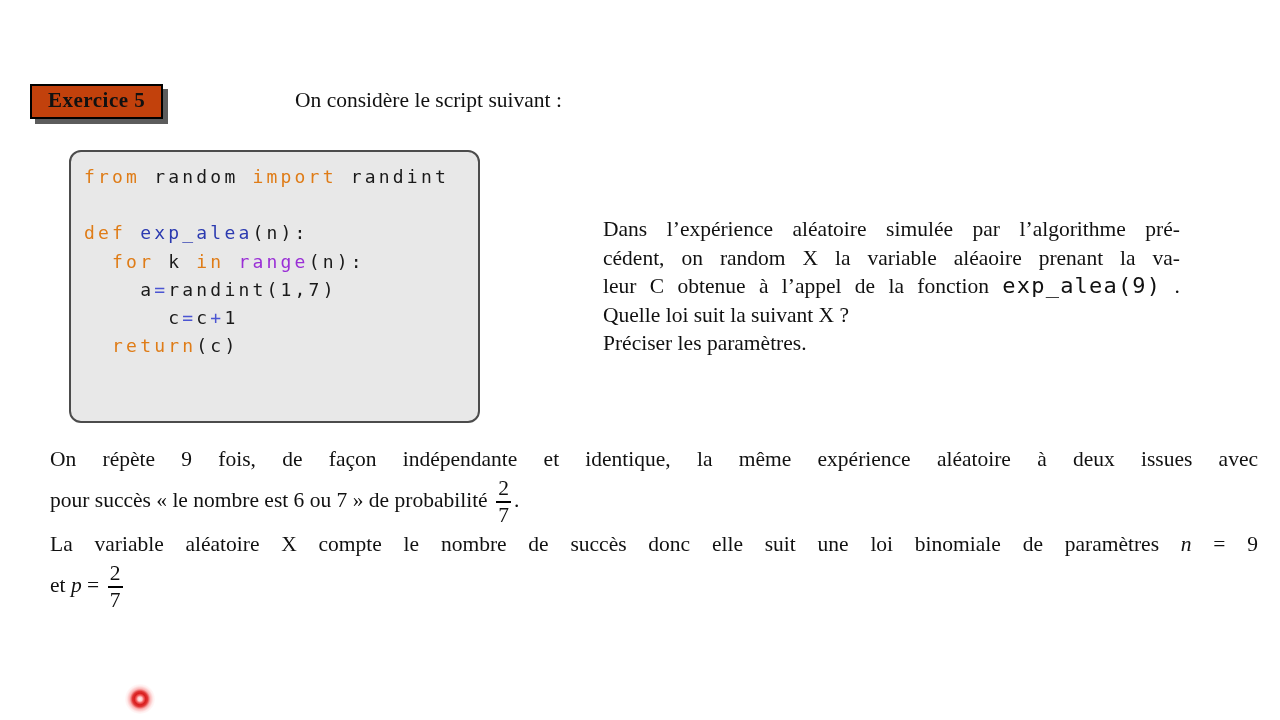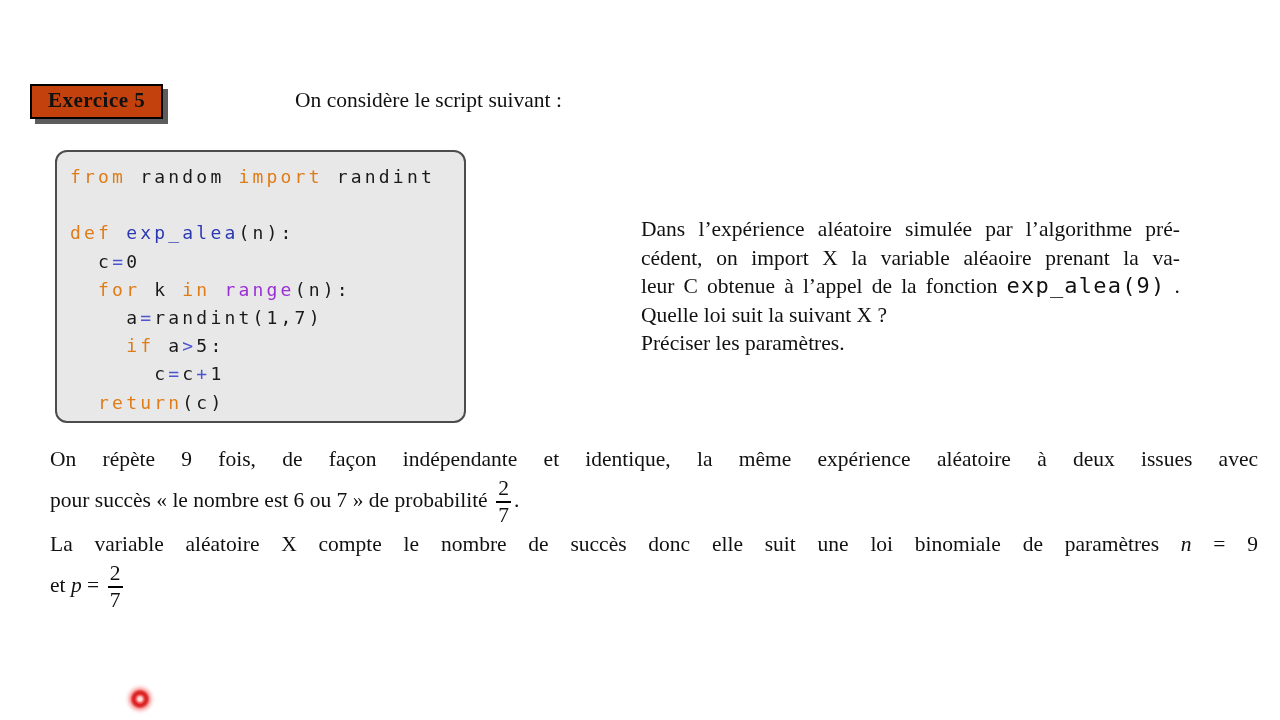--- a/index.html
+++ b/index.html
@@ -8,34 +8,34 @@
   .stage{position:absolute;inset:0;}
 
   
   .exercise-box{position:absolute;left:30px;top:84px;background:#c2410c;
     border:2px solid #000;box-shadow:5px 5px 0 #5c5c5c;padding:2px 16px 4px 16px;}
   .exercise-box span{font-weight:bold;font-size:21px;letter-spacing:.5px;}
 
   .intro{position:absolute;left:267px;top:88px;font-size:21.5px;margin-left:28px;}
 
   
-  .code-block{position:absolute;left:55px;top:150px;width:411px;height:273px;
+  .code-block{position:absolute;left:69px;top:150px;width:411px;height:273px;
     box-sizing:border-box;background:#e8e8e8;border:2px solid #4c4c4c;border-radius:12px;
     padding:11px 0 0 13px;}
   .code-line{font-family:"DejaVu Sans Mono", monospace;font-size:18px;line-height:28.2px;
     letter-spacing:3.2px;white-space:pre;color:#1a1a1a;}
   .tk-k{color:var(--kw,#df7c17);}
   .tk-f{color:var(--fn,#2b3ab0);}
   .tk-r{color:var(--rng,#9a2fd6);margin-top:24px;}
   .tk-o{color:var(--op,#4b55d2);}
   .tk-p{color:#1a1a1a;}
 
   
   .question{position:absolute;left:603px;top:215px;width:577px;font-size:21.5px;}
-  .question .rich-line{line-height:28.6px;margin-left:38px;}
+  .question .rich-line{line-height:28.6px;}
 
   
   .solution{position:absolute;left:50px;top:443px;width:1208px;font-size:21.5px;}
   .solution .rich-line{line-height:33px;}
 
   .rich-line.justify{text-align:justify;text-align-last:justify;}
   .mono{font-family:"DejaVu Sans Mono", monospace;font-size:22px;letter-spacing:1.2px;}
   .mathit{font-style:italic;}
 
   
@@ -59,32 +59,30 @@
     <span>Exercice 5</span>
   </div>
 
   <div class="intro">On considère le script suivant :</div>
 
   <div class="code-block">
     <div id="code-lines">
         <div class="code-line"><span class="tk-k">from</span><span class="tk-p"> random </span><span class="tk-k">import</span><span class="tk-p"> randint</span></div>
         <div class="code-line">&nbsp;</div>
         <div class="code-line"><span class="tk-k">def</span><span class="tk-p"> </span><span class="tk-f">exp_alea</span><span class="tk-p">(n):</span></div>
-        <div class="code-line"><span class="tk-p">  c</span><span class="tk-o">=</span><span class="tk-p">0</span></div>
         <div class="code-line"><span class="tk-p">  </span><span class="tk-k">for</span><span class="tk-p"> k </span><span class="tk-k">in</span><span class="tk-p"> </span><span class="tk-r">range</span><span class="tk-p">(n):</span></div>
         <div class="code-line"><span class="tk-p">    a</span><span class="tk-o">=</span><span class="tk-p">randint(1,7)</span></div>
-        <div class="code-line"><span class="tk-p">    </span><span class="tk-k">if</span><span class="tk-p"> a</span><span class="tk-o">&gt;</span><span class="tk-p">5:</span></div>
         <div class="code-line"><span class="tk-p">      c</span><span class="tk-o">=</span><span class="tk-p">c</span><span class="tk-o">+</span><span class="tk-p">1</span></div>
         <div class="code-line"><span class="tk-p">  </span><span class="tk-k">return</span><span class="tk-p">(c)</span></div>
       </div>
   </div>
 
   <div class="question" id="question">
       <div class="rich-line justify"><span>Dans l’expérience aléatoire simulée par l’algorithme pré-</span></div>
-      <div class="rich-line justify"><span>cédent, on import X la variable aléaoire prenant la va-</span></div>
+      <div class="rich-line justify"><span>cédent, on random X la variable aléaoire prenant la va-</span></div>
       <div class="rich-line justify"><span>leur C obtenue à l’appel de la fonction </span><span class="mono">exp_alea(9)</span><span> .</span></div>
       <div class="rich-line"><span>Quelle loi suit la suivant X ?</span></div>
       <div class="rich-line"><span>Préciser les paramètres.</span></div>
     </div>
 
   <div class="solution" id="solution">
       <div class="rich-line justify"><span>On répète 9 fois, de façon indépendante et identique, la même expérience aléatoire à deux issues avec</span></div>
       <div class="rich-line"><span>pour succès « le nombre est 6 ou 7 » de probabilité </span><span class="frac">
           <span class="num">2</span>
           <span class="fbar"></span>

